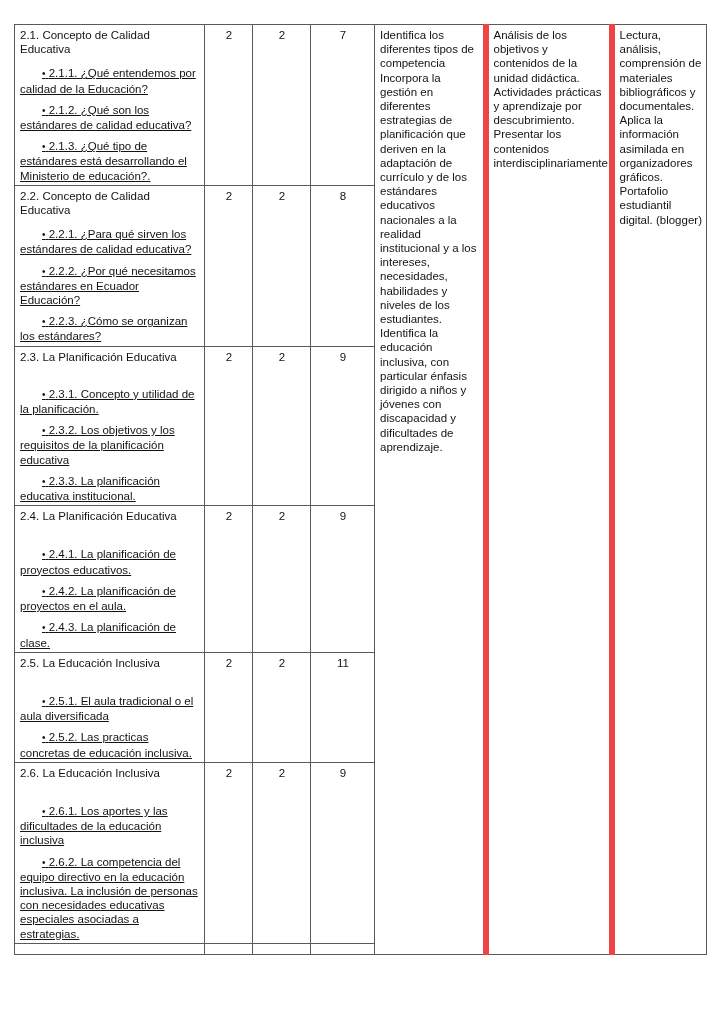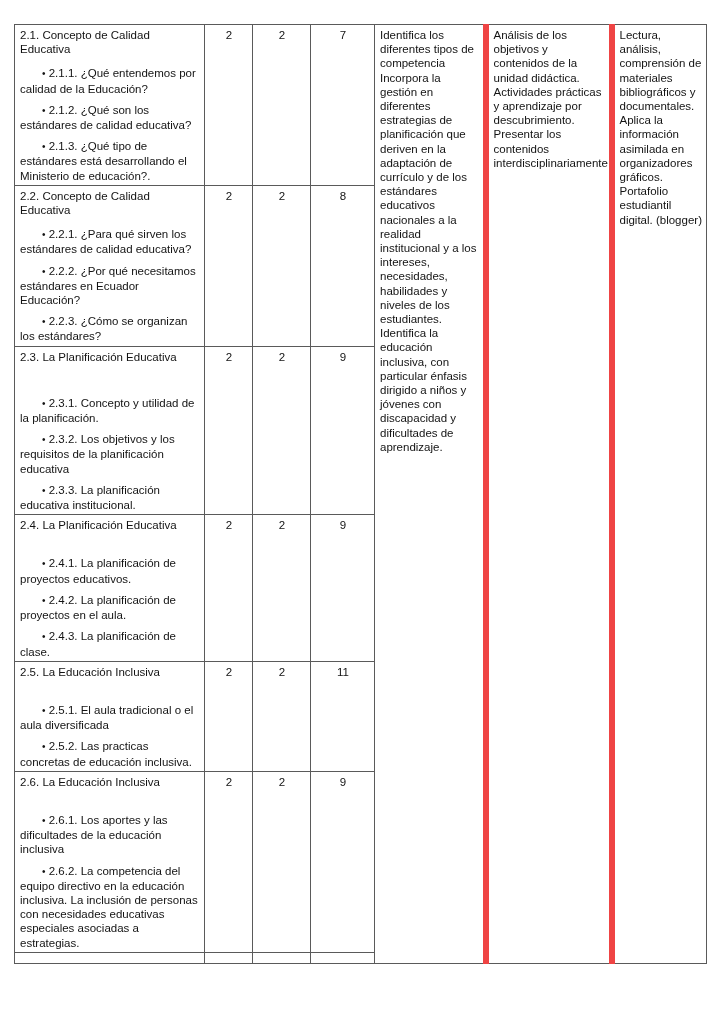--- a/index.html
+++ b/index.html
@@ -77,20 +77,21 @@
   
   .unit-title {
     margin: 0 0 0 0;
     font-size: 11.5px;
     line-height: 14.2px;
   }
   .unit-list {
     list-style: none;
     margin: 10px 0 0 0;
     padding: 0;
+    text-decoration: underline;
   }
   .unit-list li {
     margin: 0 0 7px 0;
     padding: 0;
     text-indent: 22px;
     font-size: 11.5px;
     line-height: 14.2px;
   }
   .unit-list li:last-child { margin-bottom: 0; }
   .bullet { font-size: 10px; }
@@ -152,21 +153,21 @@
           </ul>
         </td>
         <td class="num">2</td>
         <td class="num">2</td>
         <td class="num">8</td>
       </tr>
 
       <tr>
         <td>
           <p class="unit-title">2.3. La Planificación Educativa</p>
-          <ul class="unit-list" style="margin-top:32px">
+          <ul class="unit-list" style="margin-top:23px">
             <li><span class="bullet">•</span> <span>2.3.1. Concepto y utilidad de la planificación.</span></li>
             <li><span class="bullet">•</span> <span>2.3.2. Los objetivos y los requisitos de la planificación educativa</span></li>
             <li><span class="bullet">•</span> <span>2.3.3. La planificación educativa institucional.</span></li>
           </ul>
         </td>
         <td class="num">2</td>
         <td class="num">2</td>
         <td class="num">9</td>
       </tr>
 

